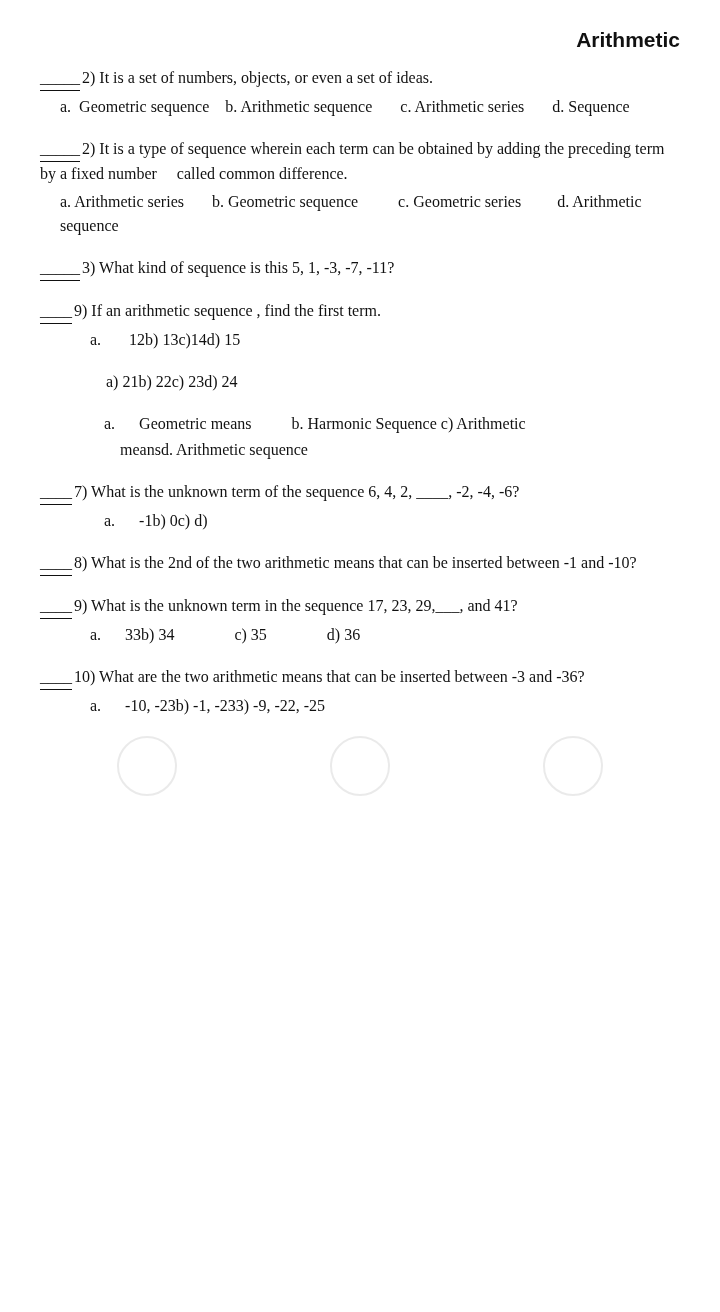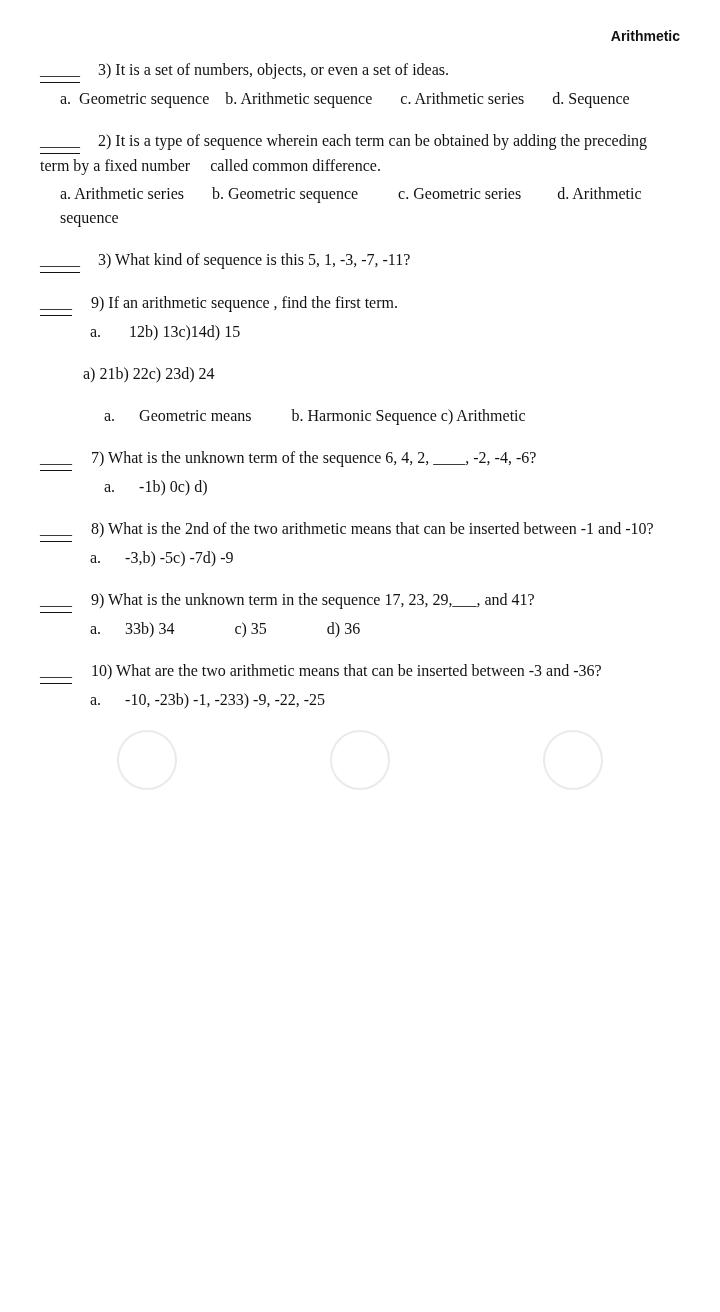--- a/index.html
+++ b/index.html
@@ -27,40 +27,40 @@
       margin-left: 20px;
       margin-top: 4px;
     }
     .choice-line {
       margin-bottom: 2px;
     }
     .blank {
       display: inline-block;
       border-bottom: 1.5px solid #111;
       min-width: 38px;
-      margin-right: 18px;
+      margin-right: 2px;
     }
     .blank-short {
       display: inline-block;
       border-bottom: 1.5px solid #111;
       min-width: 28px;
-      margin-right: 19px;
+      margin-right: 2px;
       text-align: right;
     }
   </style>
 </head>
 <body>
 
 <div style="text-align:right; margin-bottom: 10px; margin-top: 4px;">
-  <span style="font-size: 14px; font-weight: bold; font-family: Arial, sans-serif;">Arithmetic</span>
+  <span style="font-size: 21px; font-weight: bold; font-family: Arial, sans-serif;">Arithmetic</span>
 </div>
 
 <div class="question-block">
   <div class="question-line">
-    <span class="blank">_____</span><span>3) It is a set of numbers, objects, or even a set of ideas.</span>
+    <span class="blank">_____</span><span>2) It is a set of numbers, objects, or even a set of ideas.</span>
   </div>
   <div class="choices">
     <div class="choice-line">a.&nbsp; Geometric sequence &nbsp;&nbsp; b. Arithmetic sequence &nbsp;&nbsp;&nbsp;&nbsp;&nbsp; c. Arithmetic series &nbsp;&nbsp;&nbsp;&nbsp;&nbsp; d. Sequence</div>
   </div>
 </div>
 
 <div class="question-block">
   <div class="question-line">
     <span class="blank">_____</span><span>2) It is a type of sequence wherein each term can be obtained by adding the preceding term by a fixed number &nbsp;&nbsp;&nbsp; called common difference.</span>
   </div>
@@ -79,45 +79,43 @@
   <div class="question-line">
     <span class="blank-short">____</span><span>9) If an arithmetic sequence , find the first term.</span>
   </div>
   <div class="choices">
     <div class="choice-line" style="margin-left:30px;">a. &nbsp;&nbsp;&nbsp;&nbsp;&nbsp; 12b) 13c)14d) 15</div>
   </div>
 </div>
 
 <div class="question-block">
   <div class="choices">
-    <div class="choice-line" style="margin-left:23px;font-family:Liberation Serif, serif;">a) 21b) 22c) 23d) 24</div>
+    <div class="choice-line" style="margin-left:46px;font-family:Liberation Serif, serif;">a) 21b) 22c) 23d) 24</div>
   </div>
 </div>
 
 <div class="question-block">
   <div class="choices">
     <div class="choice-line" style="margin-left:44px;">a. &nbsp;&nbsp;&nbsp;&nbsp; Geometric means &nbsp;&nbsp;&nbsp;&nbsp;&nbsp;&nbsp;&nbsp;&nbsp; b. Harmonic Sequence c) Arithmetic</div>
+    <div class="choice-line" style="margin-left:60px;">meansd. Arithmetic sequence</div>
   </div>
 </div>
 
 <div class="question-block">
   <div class="question-line">
     <span class="blank-short">____</span><span>7) What is the unknown term of the sequence 6, 4, 2, ____, -2, -4, -6?</span>
   </div>
   <div class="choices">
     <div class="choice-line" style="margin-left:44px;">a. &nbsp;&nbsp;&nbsp;&nbsp; -1b) 0c) d)</div>
   </div>
 </div>
 
 <div class="question-block">
   <div class="question-line">
     <span class="blank-short">____</span><span>8) What is the 2nd of the two arithmetic means that can be inserted between -1 and -10?</span>
-  </div>
-  <div class="choices">
-    <div class="choice-line" style="margin-left:30px;">a. &nbsp;&nbsp;&nbsp;&nbsp; -3,b) -5c) -7d) -9</div>
   </div>
 </div>
 
 <div class="question-block">
   <div class="question-line">
     <span class="blank-short">____</span><span>9) What is the unknown term in the sequence 17, 23, 29,___, and 41?</span>
   </div>
   <div class="choices">
     <div class="choice-line" style="margin-left:30px;">a. &nbsp;&nbsp;&nbsp;&nbsp; 33b) 34 &nbsp;&nbsp;&nbsp;&nbsp;&nbsp;&nbsp;&nbsp;&nbsp;&nbsp;&nbsp;&nbsp;&nbsp;&nbsp; c) 35 &nbsp;&nbsp;&nbsp;&nbsp;&nbsp;&nbsp;&nbsp;&nbsp;&nbsp;&nbsp;&nbsp;&nbsp;&nbsp; d) 36</div>
   </div>

